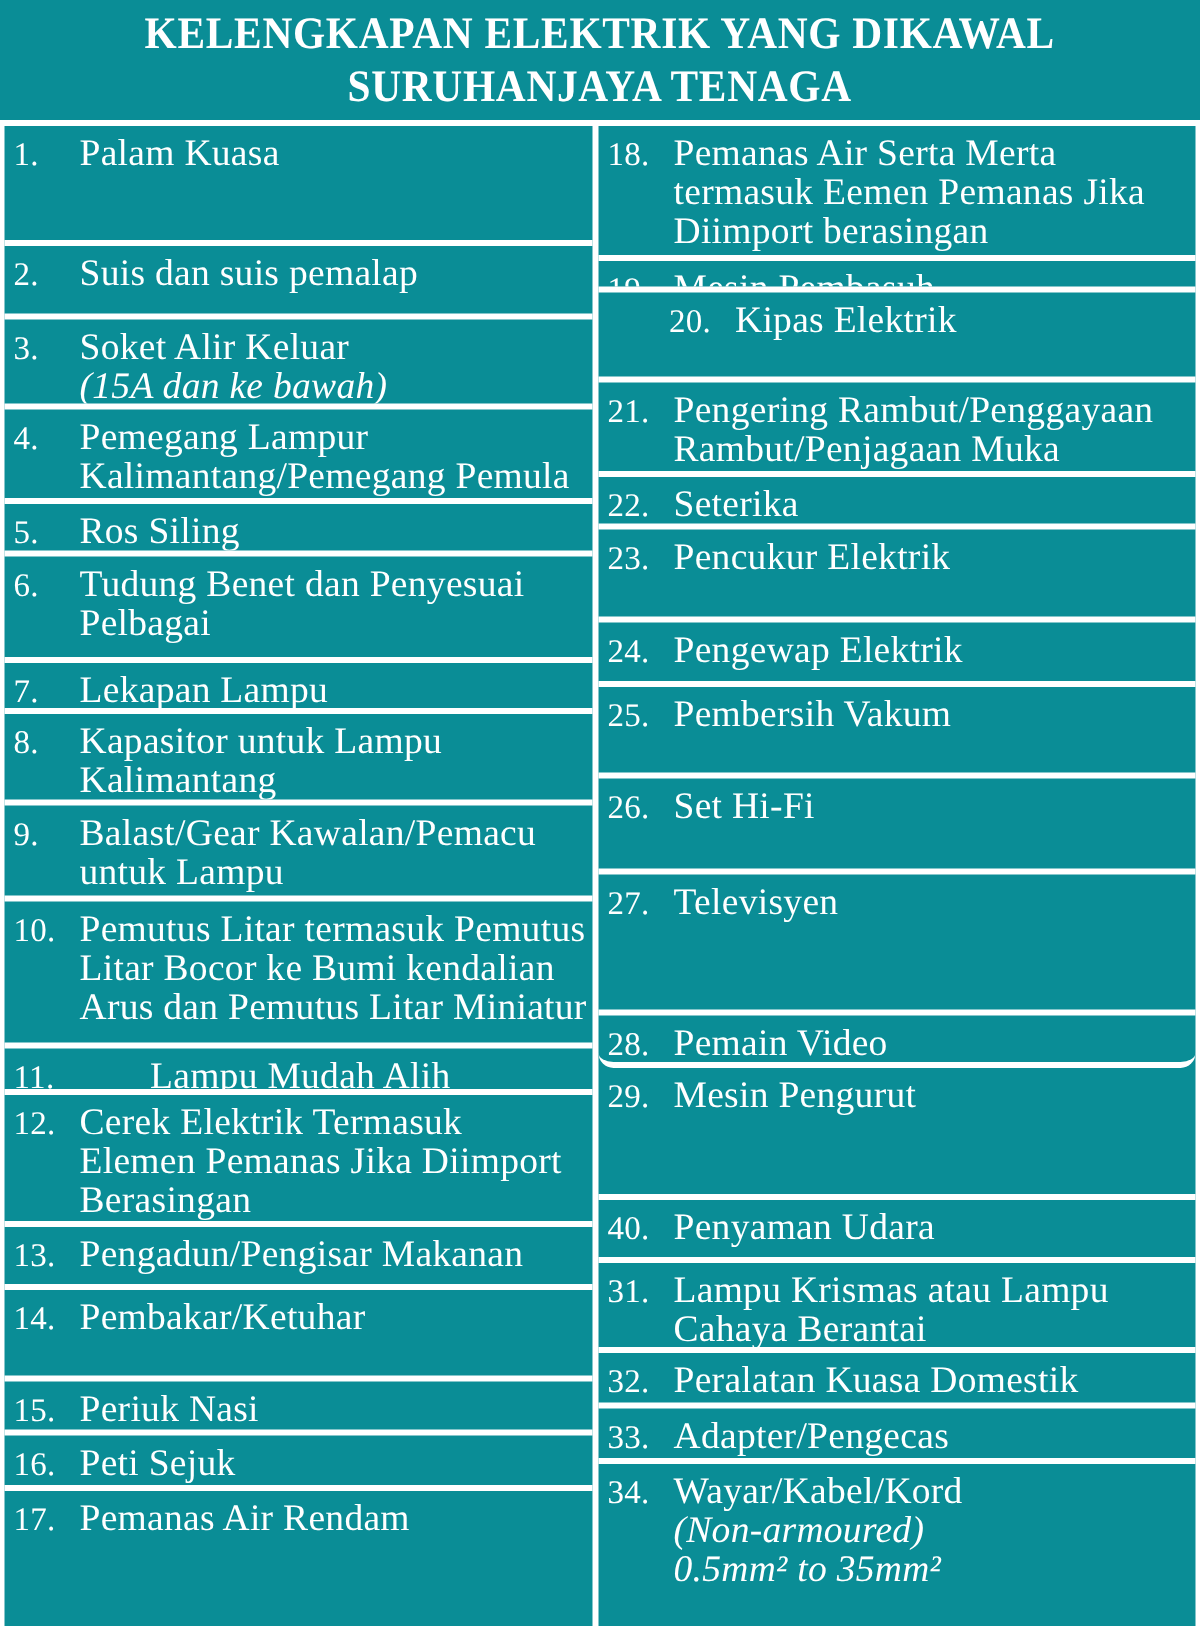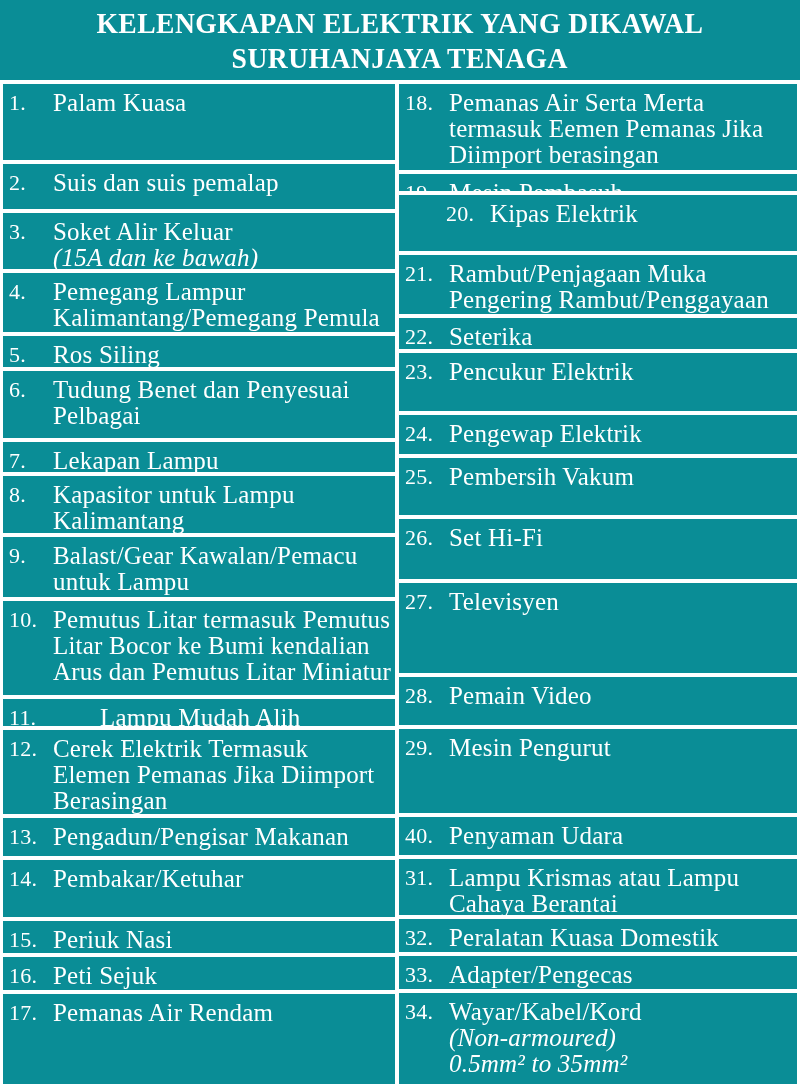--- a/index.html
+++ b/index.html
@@ -200,22 +200,22 @@
         </div>
         <div class="row" style="height: 60px; padding-left: 47px;">
           <span class="num">20.</span>
           <span class="lines">
             <span class="line">Kipas Elektrik</span>
           </span>
         </div>
         <div class="row" style="height: 63px;">
           <span class="num">21.</span>
           <span class="lines">
+            <span class="line">Pengering Rambut/Penggayaan</span>
             <span class="line">Rambut/Penjagaan Muka</span>
-            <span class="line">Pengering Rambut/Penggayaan</span>
           </span>
         </div>
         <div class="row" style="height: 35px; justify-content: flex-end;">
           <span class="num">22.</span>
           <span class="lines">
             <span class="line">Seterika</span>
           </span>
         </div>
         <div class="row" style="height: 62px;">
           <span class="num">23.</span>
@@ -240,21 +240,21 @@
           <span class="lines">
             <span class="line">Set Hi-Fi</span>
           </span>
         </div>
         <div class="row" style="height: 94px;">
           <span class="num">27.</span>
           <span class="lines">
             <span class="line">Televisyen</span>
           </span>
         </div>
-        <div class="row" style="height: 52px;">
+        <div class="row" style="height: 35px; border-radius: 10px;">
           <span class="num">28.</span>
           <span class="lines">
             <span class="line">Pemain Video</span>
           </span>
         </div>
         <div class="row" style="height: 88px; justify-content: center;">
           <span class="num">29.</span>
           <span class="lines">
             <span class="line">Mesin Pengurut</span>
           </span>

